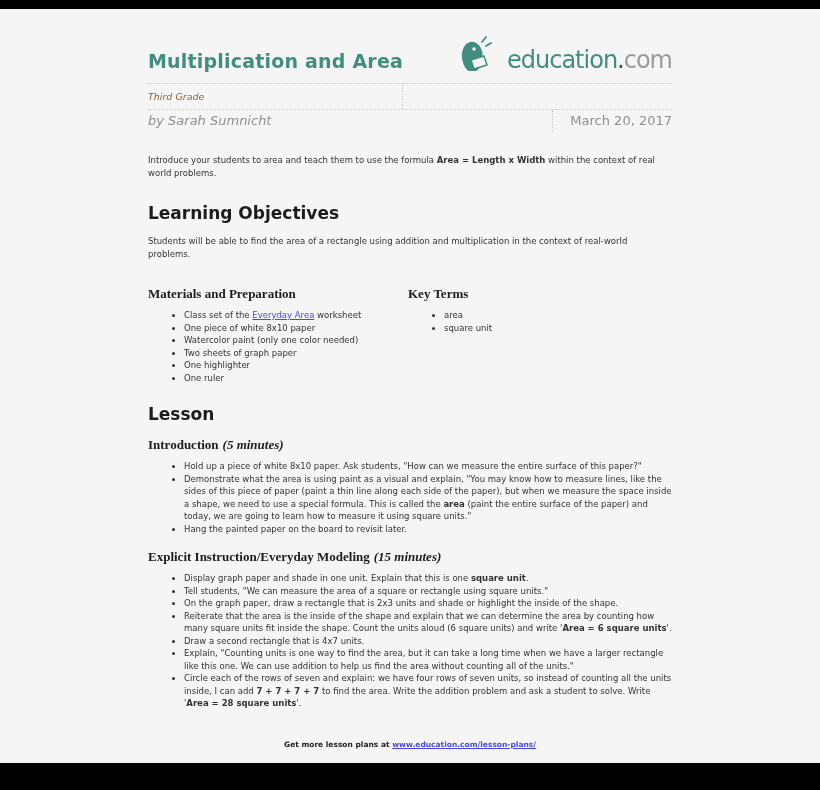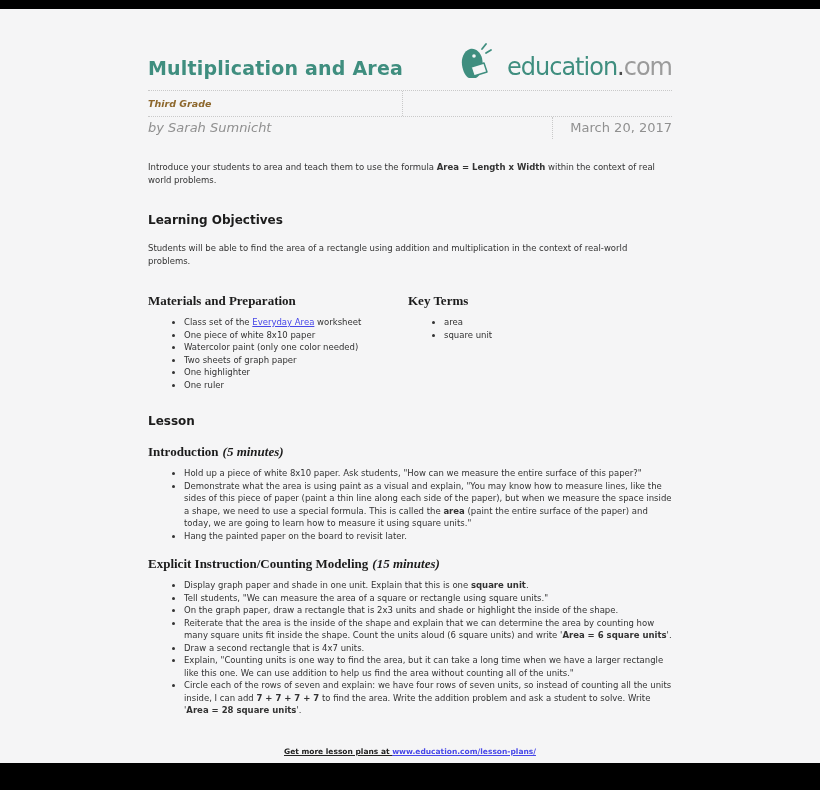--- a/index.html
+++ b/index.html
@@ -8,66 +8,66 @@
     background:#f5f5f6;
     font-family:"DejaVu Sans","Liberation Sans",sans-serif;
     color:#333;
     position:relative;
     overflow:hidden;
   }
   .bar { position:absolute; left:0; width:820px; background:#000; z-index:5; }
   .bar-top { top:0; height:9px; }
   .bar-bottom { bottom:0; height:27px; }
 
-  .page { position:absolute; left:148px; top:9px; width:524px; }
+  .page { position:absolute; left:148px; top:2px; width:524px; }
 
   
   .doc-header { display:flex; justify-content:space-between; align-items:flex-end;
                 padding:33px 0 10px; border-bottom:1px dotted #c9c9c9; }
   .doc-title { font-size:19px; font-weight:bold; color:#3f8e7f; letter-spacing:.2px; line-height:23px; }
   .logo { display:flex; align-items:flex-end; gap:14px; }
   .logo svg { display:block; }
   .logo-text { font-size:24px; line-height:26px; letter-spacing:-1px; white-space:nowrap; }
   .logo-brand { color:#3f8e7f; }
   .logo-dot { color:#4a4a4a; }
   .logo-tld { color:#9b9b9b; }
 
   
   .meta-row { display:flex; border-bottom:1px dotted #c9c9c9; font-size:9.5px; line-height:11px; }
   .meta-cell { padding:7px 0; color:#8d672c; }
-  .meta-grade { width:255px; border-right:1px dotted #c9c9c9; font-weight:bold; font-style:italic; }
+  .meta-grade { width:255px; border-right:1px dotted #c9c9c9; font-weight:normal; font-style:italic; }
   .meta-subject { width:150px; text-align:center; border-right:1px dotted #c9c9c9; font-weight:bold; font-style:italic; }
   .meta-duration { flex:1; text-align:right; }
   .byline-row { display:flex; font-size:13px; line-height:10px; color:#909090; }
   .byline { width:405px; border-right:1px dotted #c9c9c9; padding:6px 0; font-style:italic; }
   .date { flex:1; text-align:right; padding:6px 0; }
 
   
   p.body, .list li { font-size:8.5px; line-height:12.5px; color:#333; }
   .intro-p { margin-top:22px; }
-  h2 { font-size:12px; font-weight:bold; color:#1c1c1c; line-height:17px; }
+  h2 { font-size:17px; font-weight:bold; color:#1c1c1c; line-height:17px; }
   .lo-h2 { margin-top:26px; }
   .lo-p { margin-top:13px; }
   h3 { font-size:13px; font-weight:bold; color:#1c1c1c; line-height:13px;font-family:Liberation Serif, serif; }
   h3 .duration { font-style:italic; margin-left:4px; }
 
   .two-col { display:flex; margin-top:27px; }
   .col-left { width:260px; }
   .col-right { flex:1; }
 
   ul.list { margin-top:9px; padding-left:36px; list-style:disc; }
   .lesson-h2 { margin-top:22px; }
   .section-h3 { margin-top:15px; }
   .section-ul { margin-top:8px; }
 
   .b { font-weight:bold; }
   .link { color:#4747e8; text-decoration:underline; cursor:pointer; }
 
   .footer { margin-top:30px; text-align:center; font-size:7.5px; line-height:9px;
-            font-weight:bold; color:#222;text-decoration:underline; }
+            font-weight:bold; color:#222; }
 </style>
 </head>
 <body>
 
 <div class="bar bar-top"></div>
 
 <div class="page">
 
   <header class="doc-header">
     <h1 class="doc-title">Multiplication and Area</h1>
@@ -127,21 +127,21 @@
   <h3 class="section-h3">
     <span>Introduction</span><span class="duration">(5 minutes)</span>
   </h3>
   <ul class="list section-ul">
     <li>Hold up a piece of white 8x10 paper. Ask students, "How can we measure the entire surface of this paper?"</li>
     <li><span>Demonstrate what the area is using paint as a visual and explain, "You may know how to measure lines, like the sides of this piece of paper (paint a thin line along each side of the paper), but when we measure the space inside a shape, we need to use a special formula. This is called the </span><span class="b">area</span><span> (paint the entire surface of the paper) and today, we are going to learn how to measure it using square units."</span></li>
     <li>Hang the painted paper on the board to revisit later.</li>
   </ul>
 
   <h3 class="section-h3">
-    <span>Explicit Instruction/Counting Modeling</span><span class="duration">(15 minutes)</span>
+    <span>Explicit Instruction/Everyday Modeling</span><span class="duration">(15 minutes)</span>
   </h3>
   <ul class="list section-ul">
     <li><span>Display graph paper and shade in one unit. Explain that this is one </span><span class="b">square unit</span><span>.</span></li>
     <li>Tell students, "We can measure the area of a square or rectangle using square units."</li>
     <li>On the graph paper, draw a rectangle that is 2x3 units and shade or highlight the inside of the shape.</li>
     <li><span>Reiterate that the area is the inside of the shape and explain that we can determine the area by counting how many square units fit inside the shape. Count the units aloud (6 square units) and write '</span><span class="b">Area = 6 square units</span><span>'.</span></li>
     <li>Draw a second rectangle that is 4x7 units.</li>
     <li>Explain, "Counting units is one way to find the area, but it can take a long time when we have a larger rectangle like this one. We can use addition to help us find the area without counting all of the units."</li>
     <li><span>Circle each of the rows of seven and explain: we have four rows of seven units, so instead of counting all the units inside, I can add </span><span class="b">7 + 7 + 7 + 7</span><span> to find the area. Write the addition problem and ask a student to solve. Write '</span><span class="b">Area = 28 square units</span><span>'.</span></li>
   </ul>

